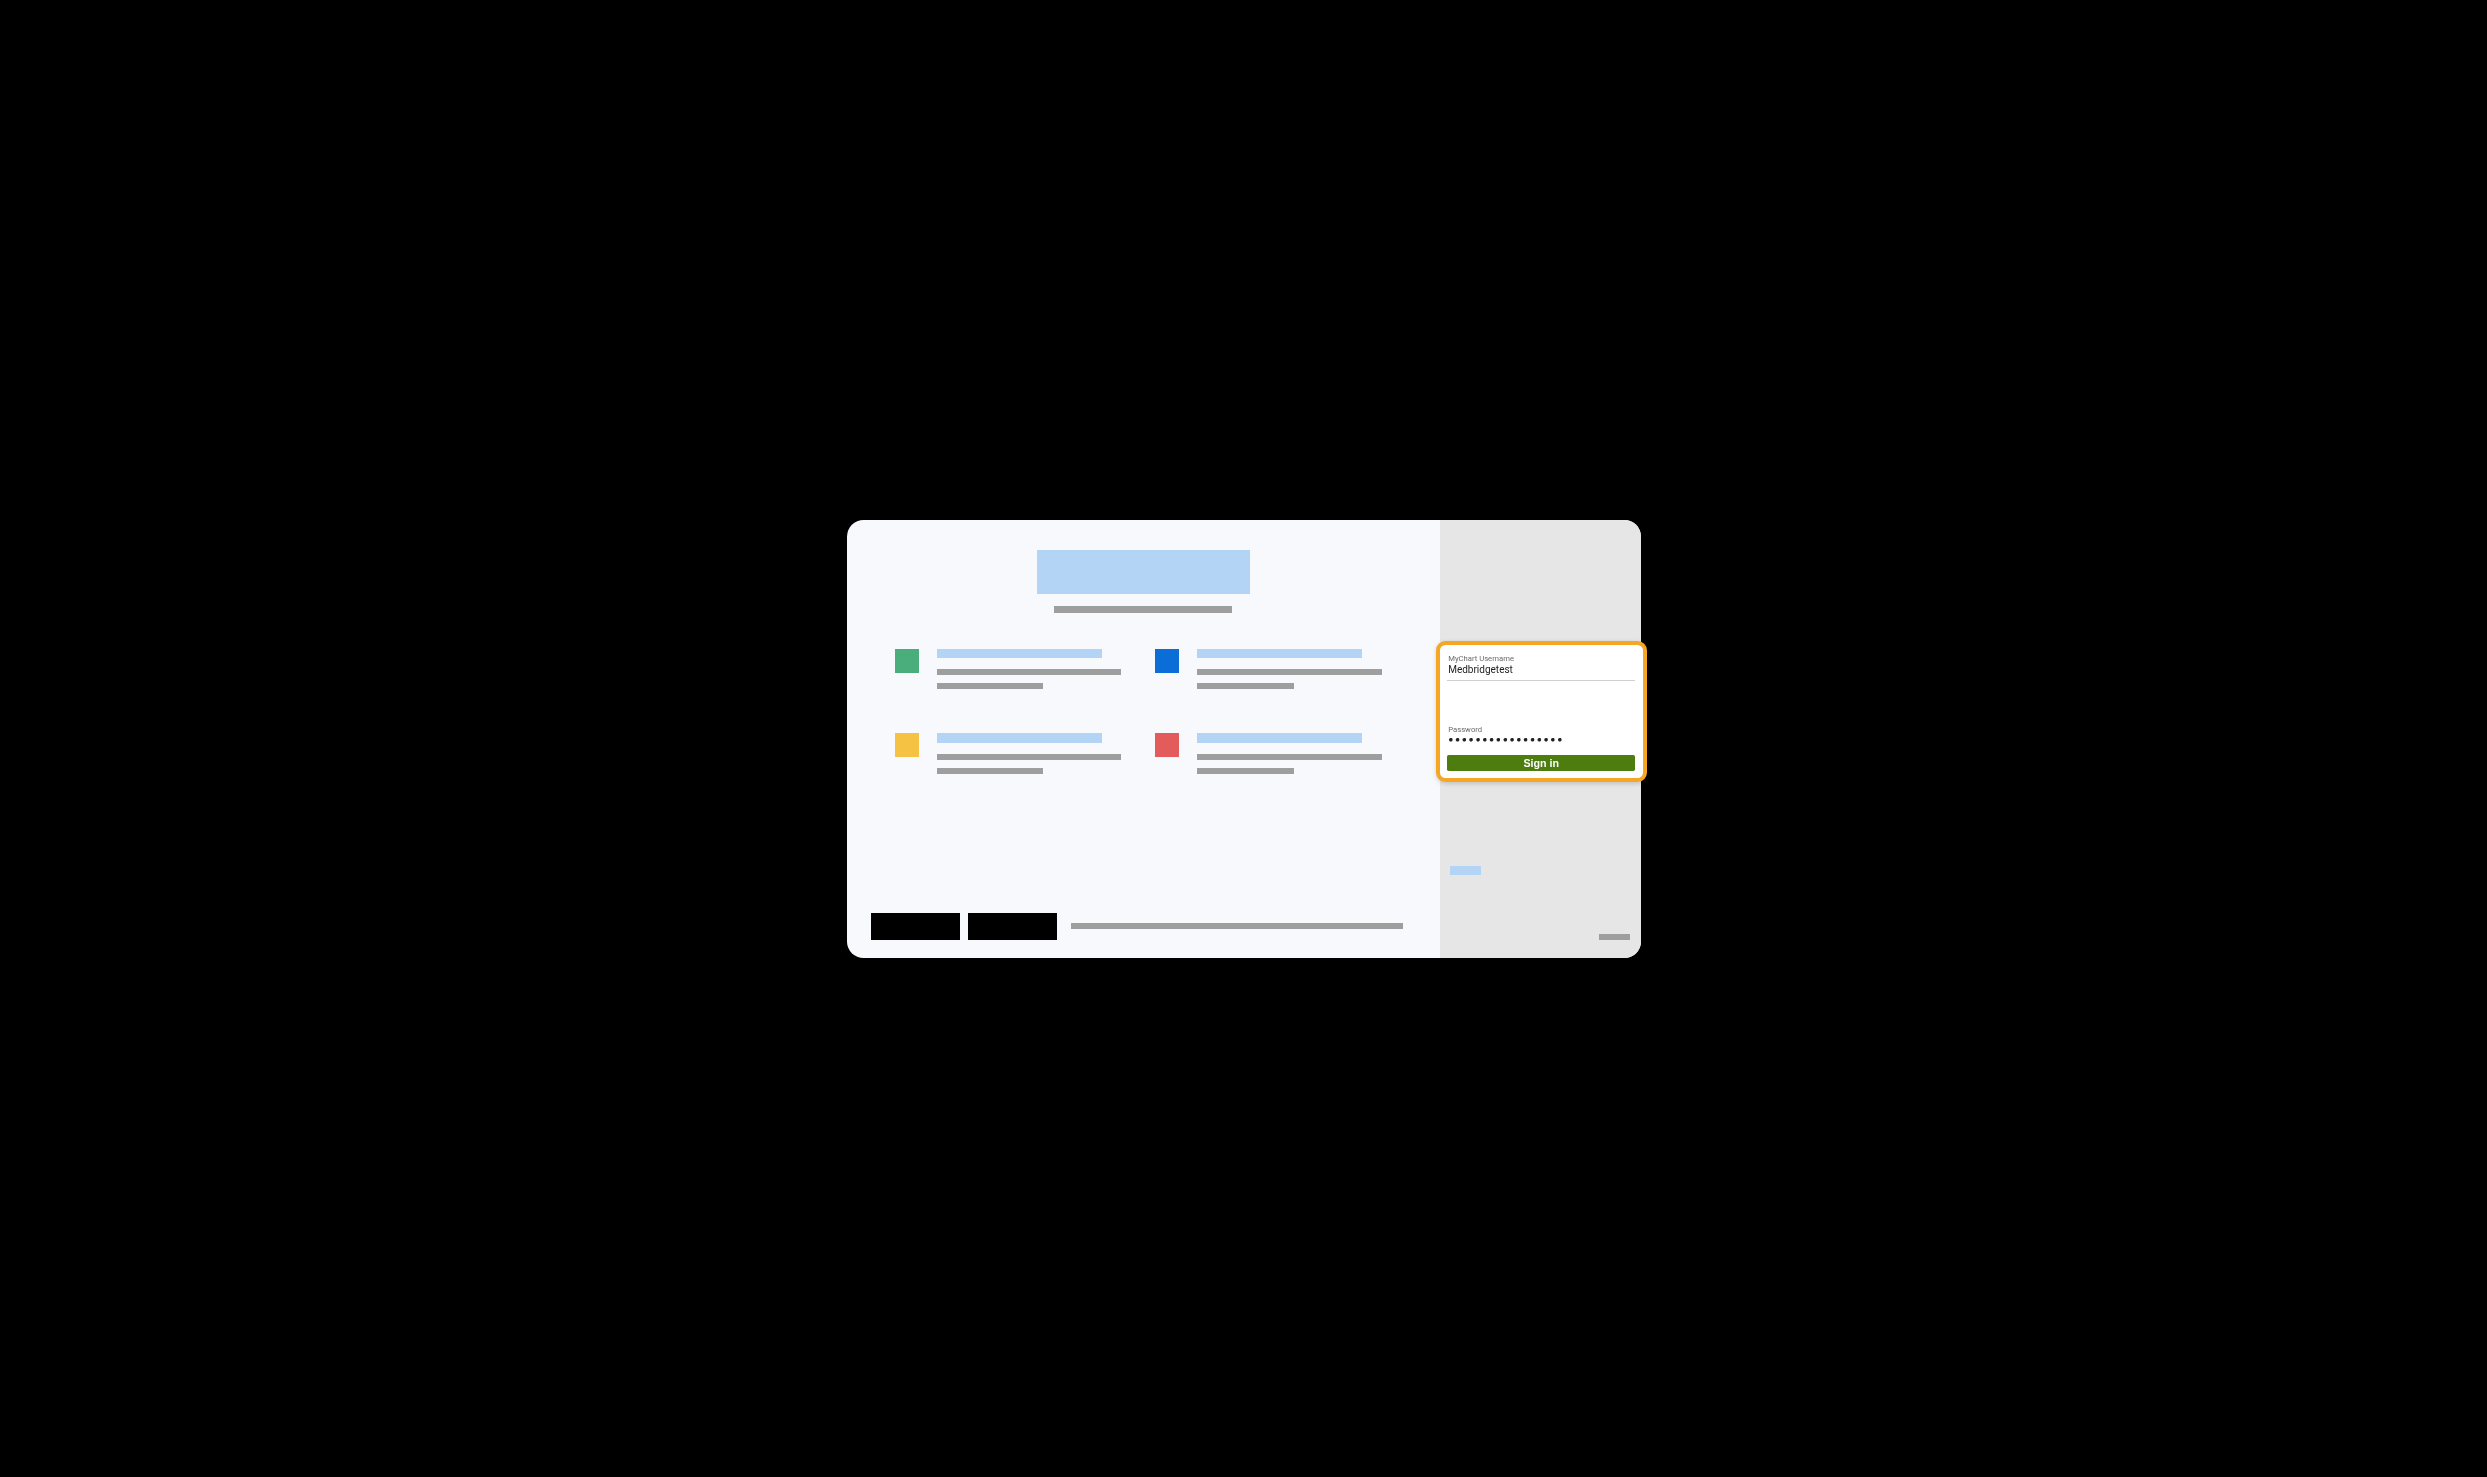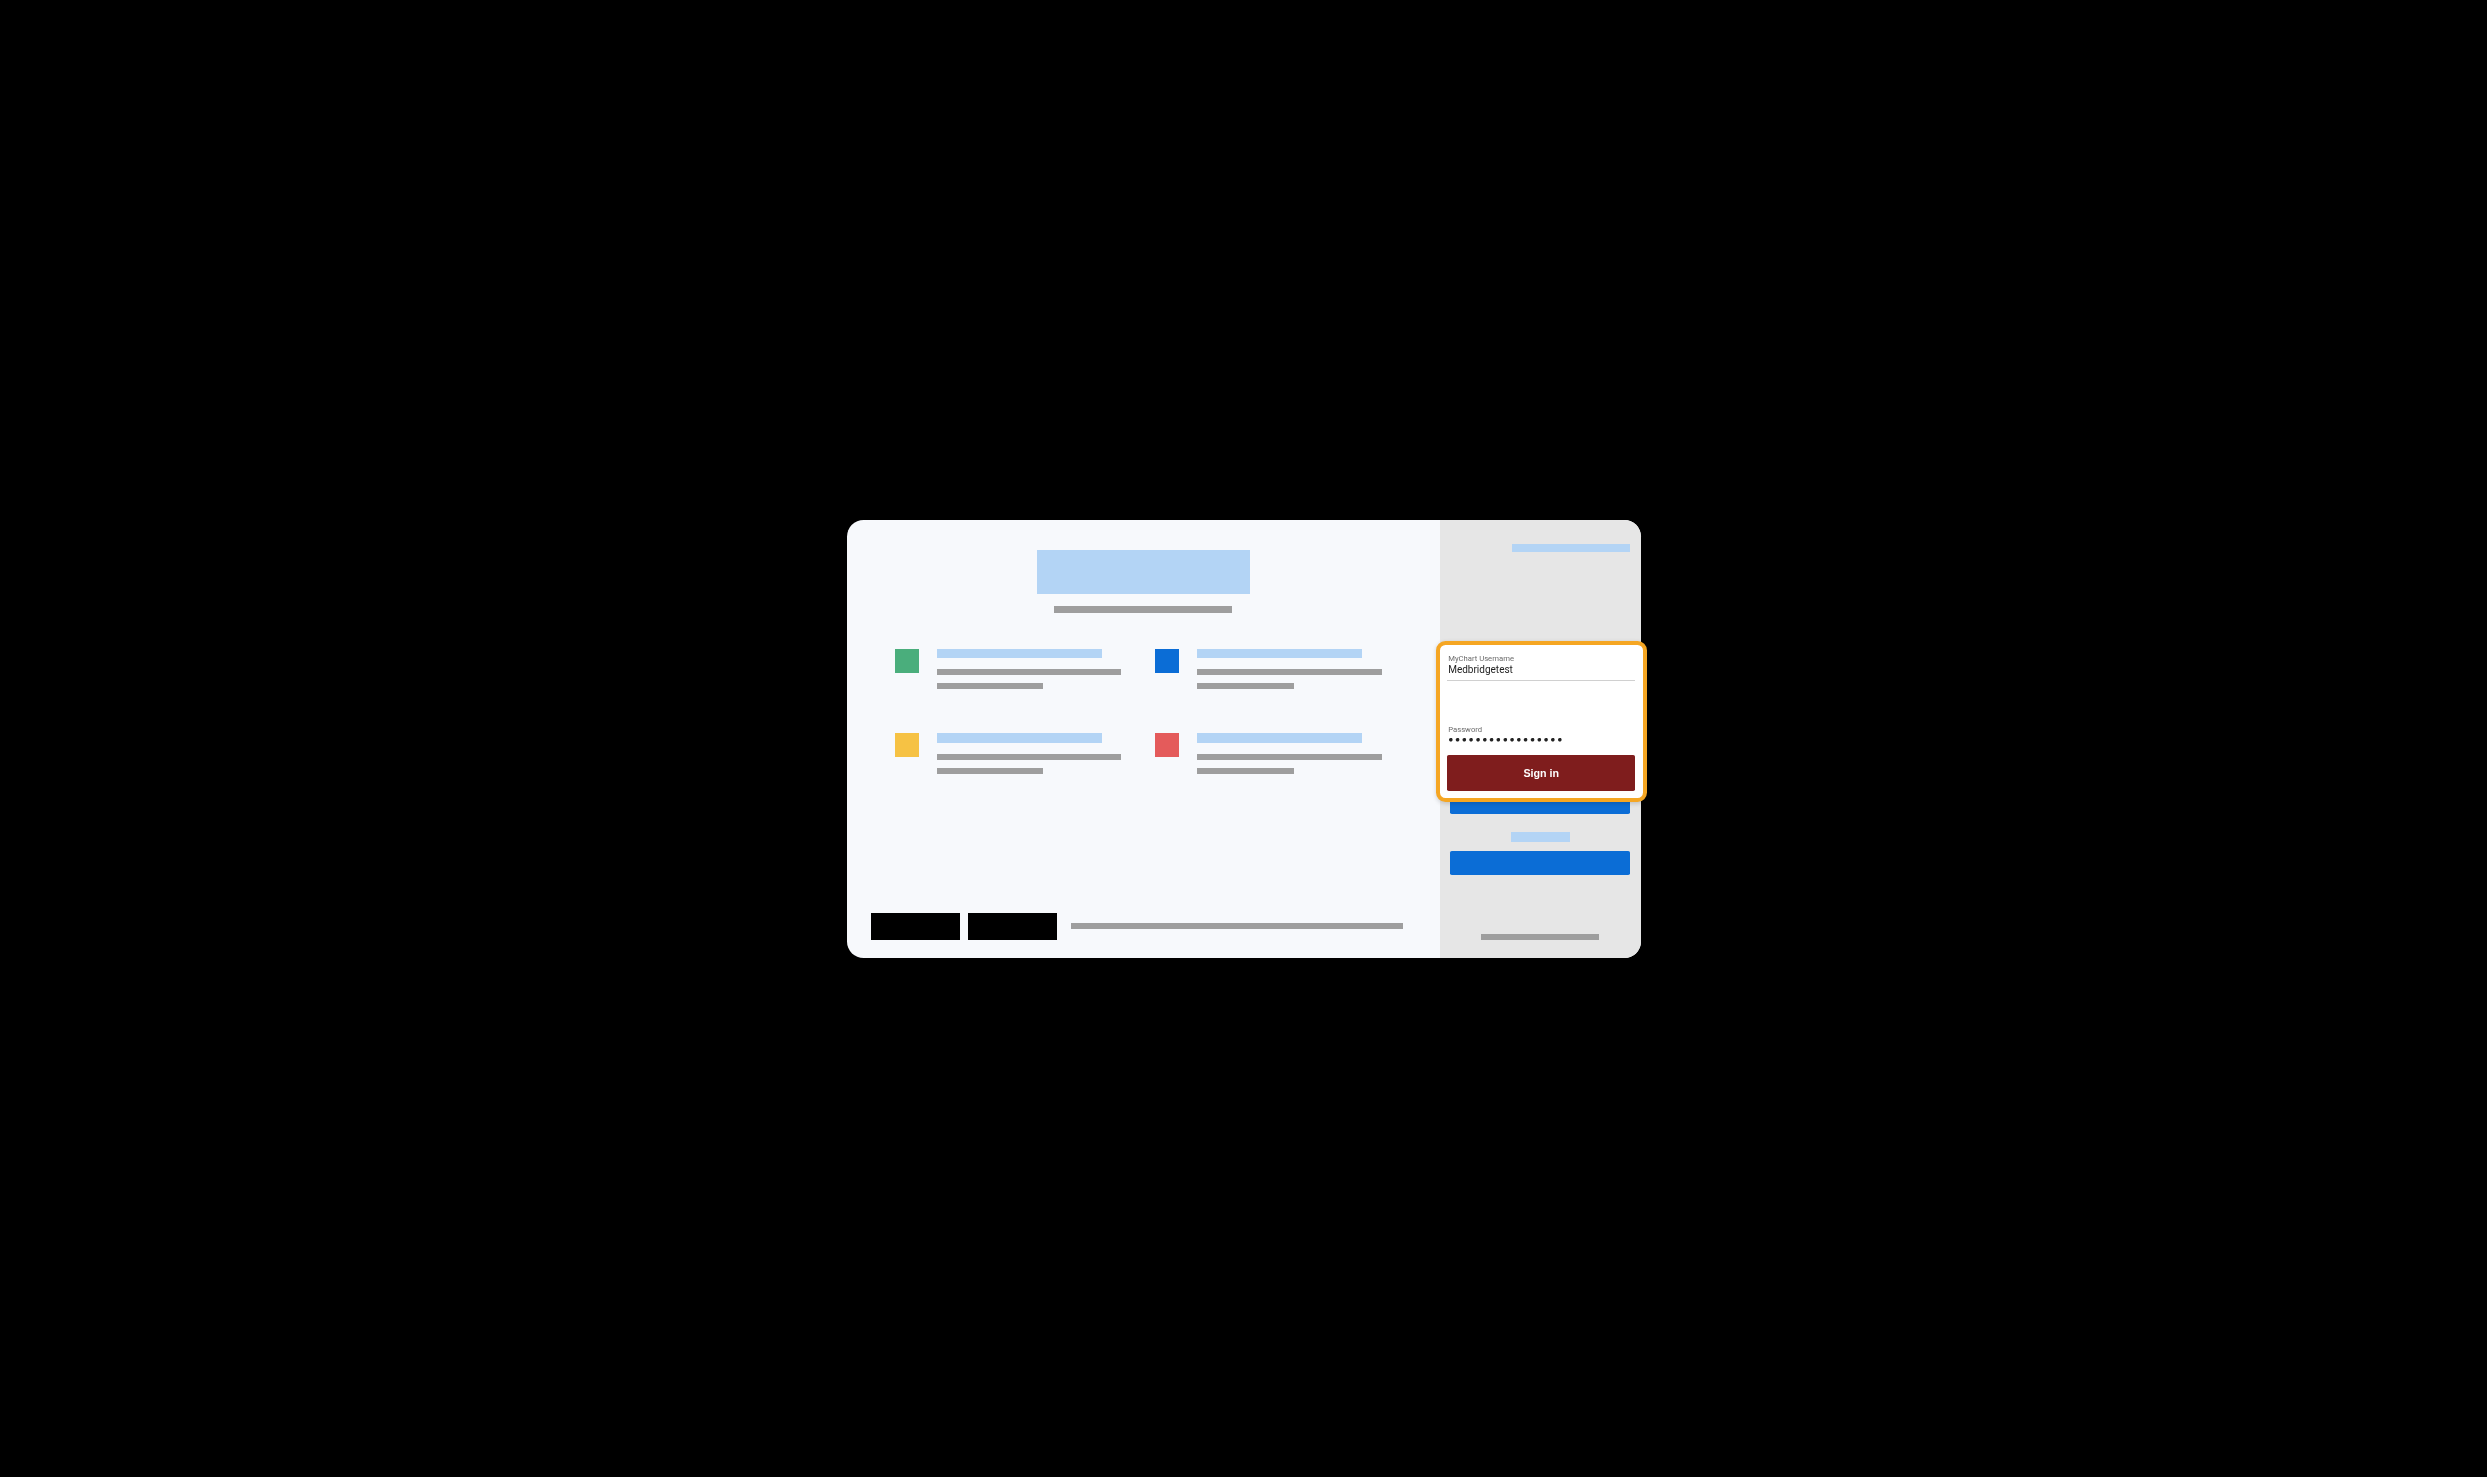--- a/index.html
+++ b/index.html
@@ -97,21 +97,21 @@
     margin-left: 6px;
   }
 
   .sidebar {
     width: 201px;
     background: #e6e6e6;
     border-top-right-radius: 16.6px;
     border-bottom-right-radius: 16.6px;
     padding: 24px 10.7px 18px 10.7px;
     display: flex;
-    flex-direction: column;
+    flex-direction: row;
     align-items: center;
     position: relative;
   }
   .sidebar-top-link {
     align-self: flex-end;
     width: 118px;
     height: 8.3px;
     background: #b3d4f5;
     margin-bottom: 65px;
   }
@@ -145,22 +145,22 @@
     color: #222;
   }
   .field-dots {
     font-size: 8.3px;
     letter-spacing: 1.8px;
     color: #222;
     line-height: 1.2;
   }
   .signin-btn {
     width: 100%;
-    height: 36px;
-    background: #7f1d1d;
+    height: 16px;
+    background: #4d7c0f;
     color: #fff;
     font-size: 10.7px;
     font-weight: 600;
     border: none;
     border-radius: 1.8px;
     margin-top: 6px;
     cursor: pointer;
   }
 
   .side-spacer { height: 136px; }

